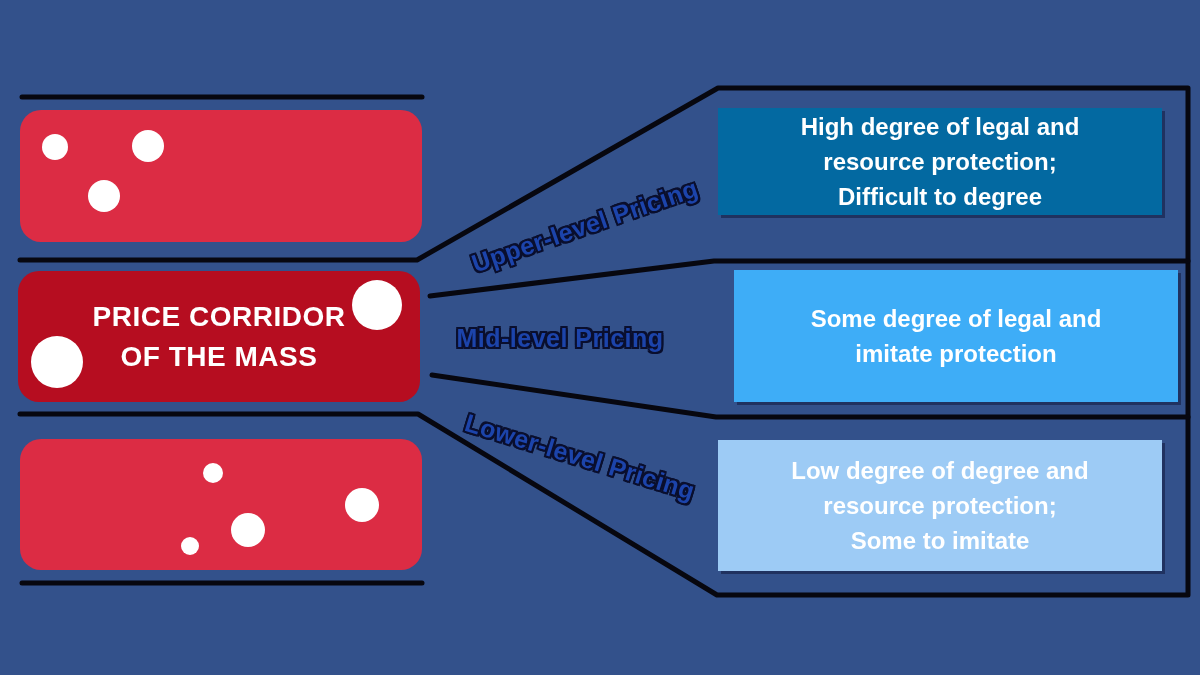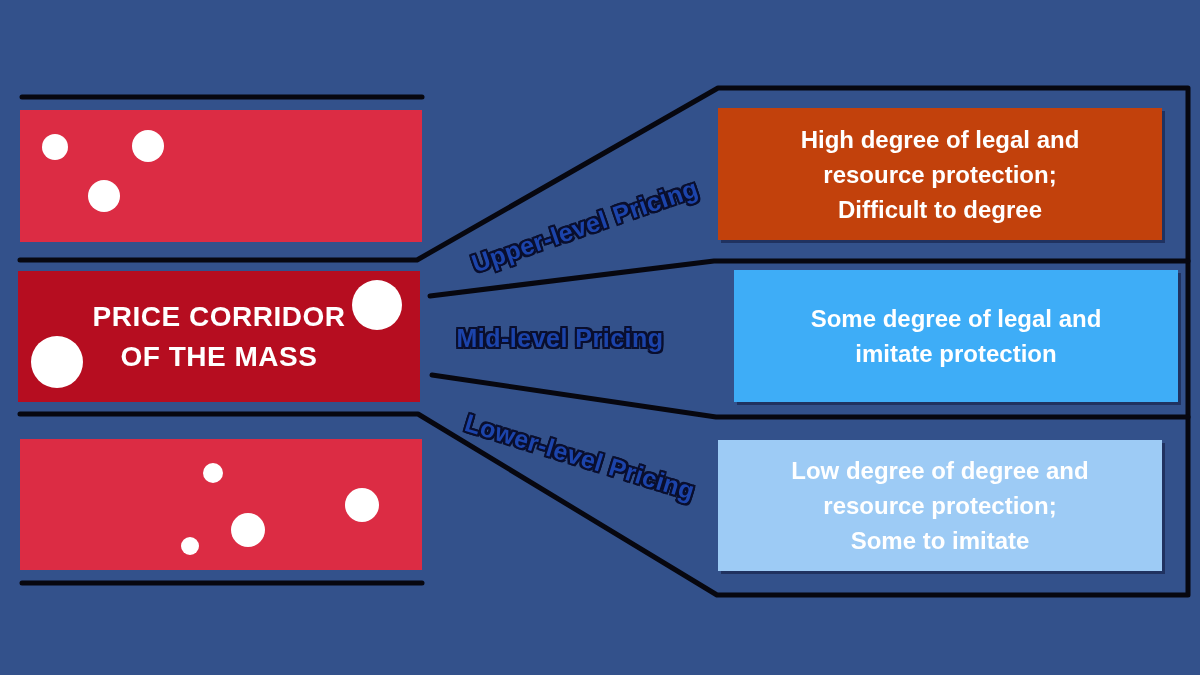--- a/index.html
+++ b/index.html
@@ -4,21 +4,21 @@
 <style>
   html,body{margin:0;padding:0;background:#33518B;}
   .stage{
     position:relative;width:1200px;height:675px;overflow:hidden;
     background:#33518B;
     font-family:"Liberation Sans", sans-serif;
   }
   svg.connectors{position:absolute;left:0;top:0;z-index:1;}
 
   
-  .redbox{position:absolute;z-index:2;}
+  .redbox{position:absolute;z-index:2;border-radius:21px;}
   .redbox.light{background:#DC2C44;}
   .redbox.dark{background:#B60D20;}
   #top-red{left:20px;top:110px;width:402px;height:132px;}
   #mid-red{left:18px;top:271px;width:402px;height:131px;
            display:flex;flex-direction:column;align-items:center;justify-content:center;}
   #bottom-red{left:20px;top:439px;width:402px;height:131px;}
 
   .bubble{position:absolute;background:#FFFFFF;border-radius:50%;}
 
   .corridor-title{
@@ -26,21 +26,21 @@
     font-size:28px;line-height:40px;text-align:center;letter-spacing:0.5px;
   }
 
   
   .rbox{
     position:absolute;left:718px;width:444px;z-index:2;
     display:flex;flex-direction:column;align-items:center;justify-content:center;
     color:#FFFFFF;font-weight:bold;font-size:24px;line-height:35px;text-align:center;
     box-shadow:3px 3px 0 rgba(9,14,44,0.45);
   }
-  #rbox-upper{top:108px;height:132px;background:#c2410c;}
+  #rbox-upper{top:108px;height:107px;background:#0369a1;}
   #rbox-mid{top:270px;height:132px;background:#3EADF7;margin-left:16px;}
   #rbox-lower{top:440px;height:131px;background:#9DCBF5;}
 
   
   .plabel{
     position:absolute;z-index:3;white-space:nowrap;
     font-weight:bold;font-size:25px;letter-spacing:0.5px;color:#1C44AB;
     text-shadow:
       -2px -2px 0 #0A0F2E, 0 -2px 0 #0A0F2E, 2px -2px 0 #0A0F2E,
       -2px  0   0 #0A0F2E,               2px  0   0 #0A0F2E,

